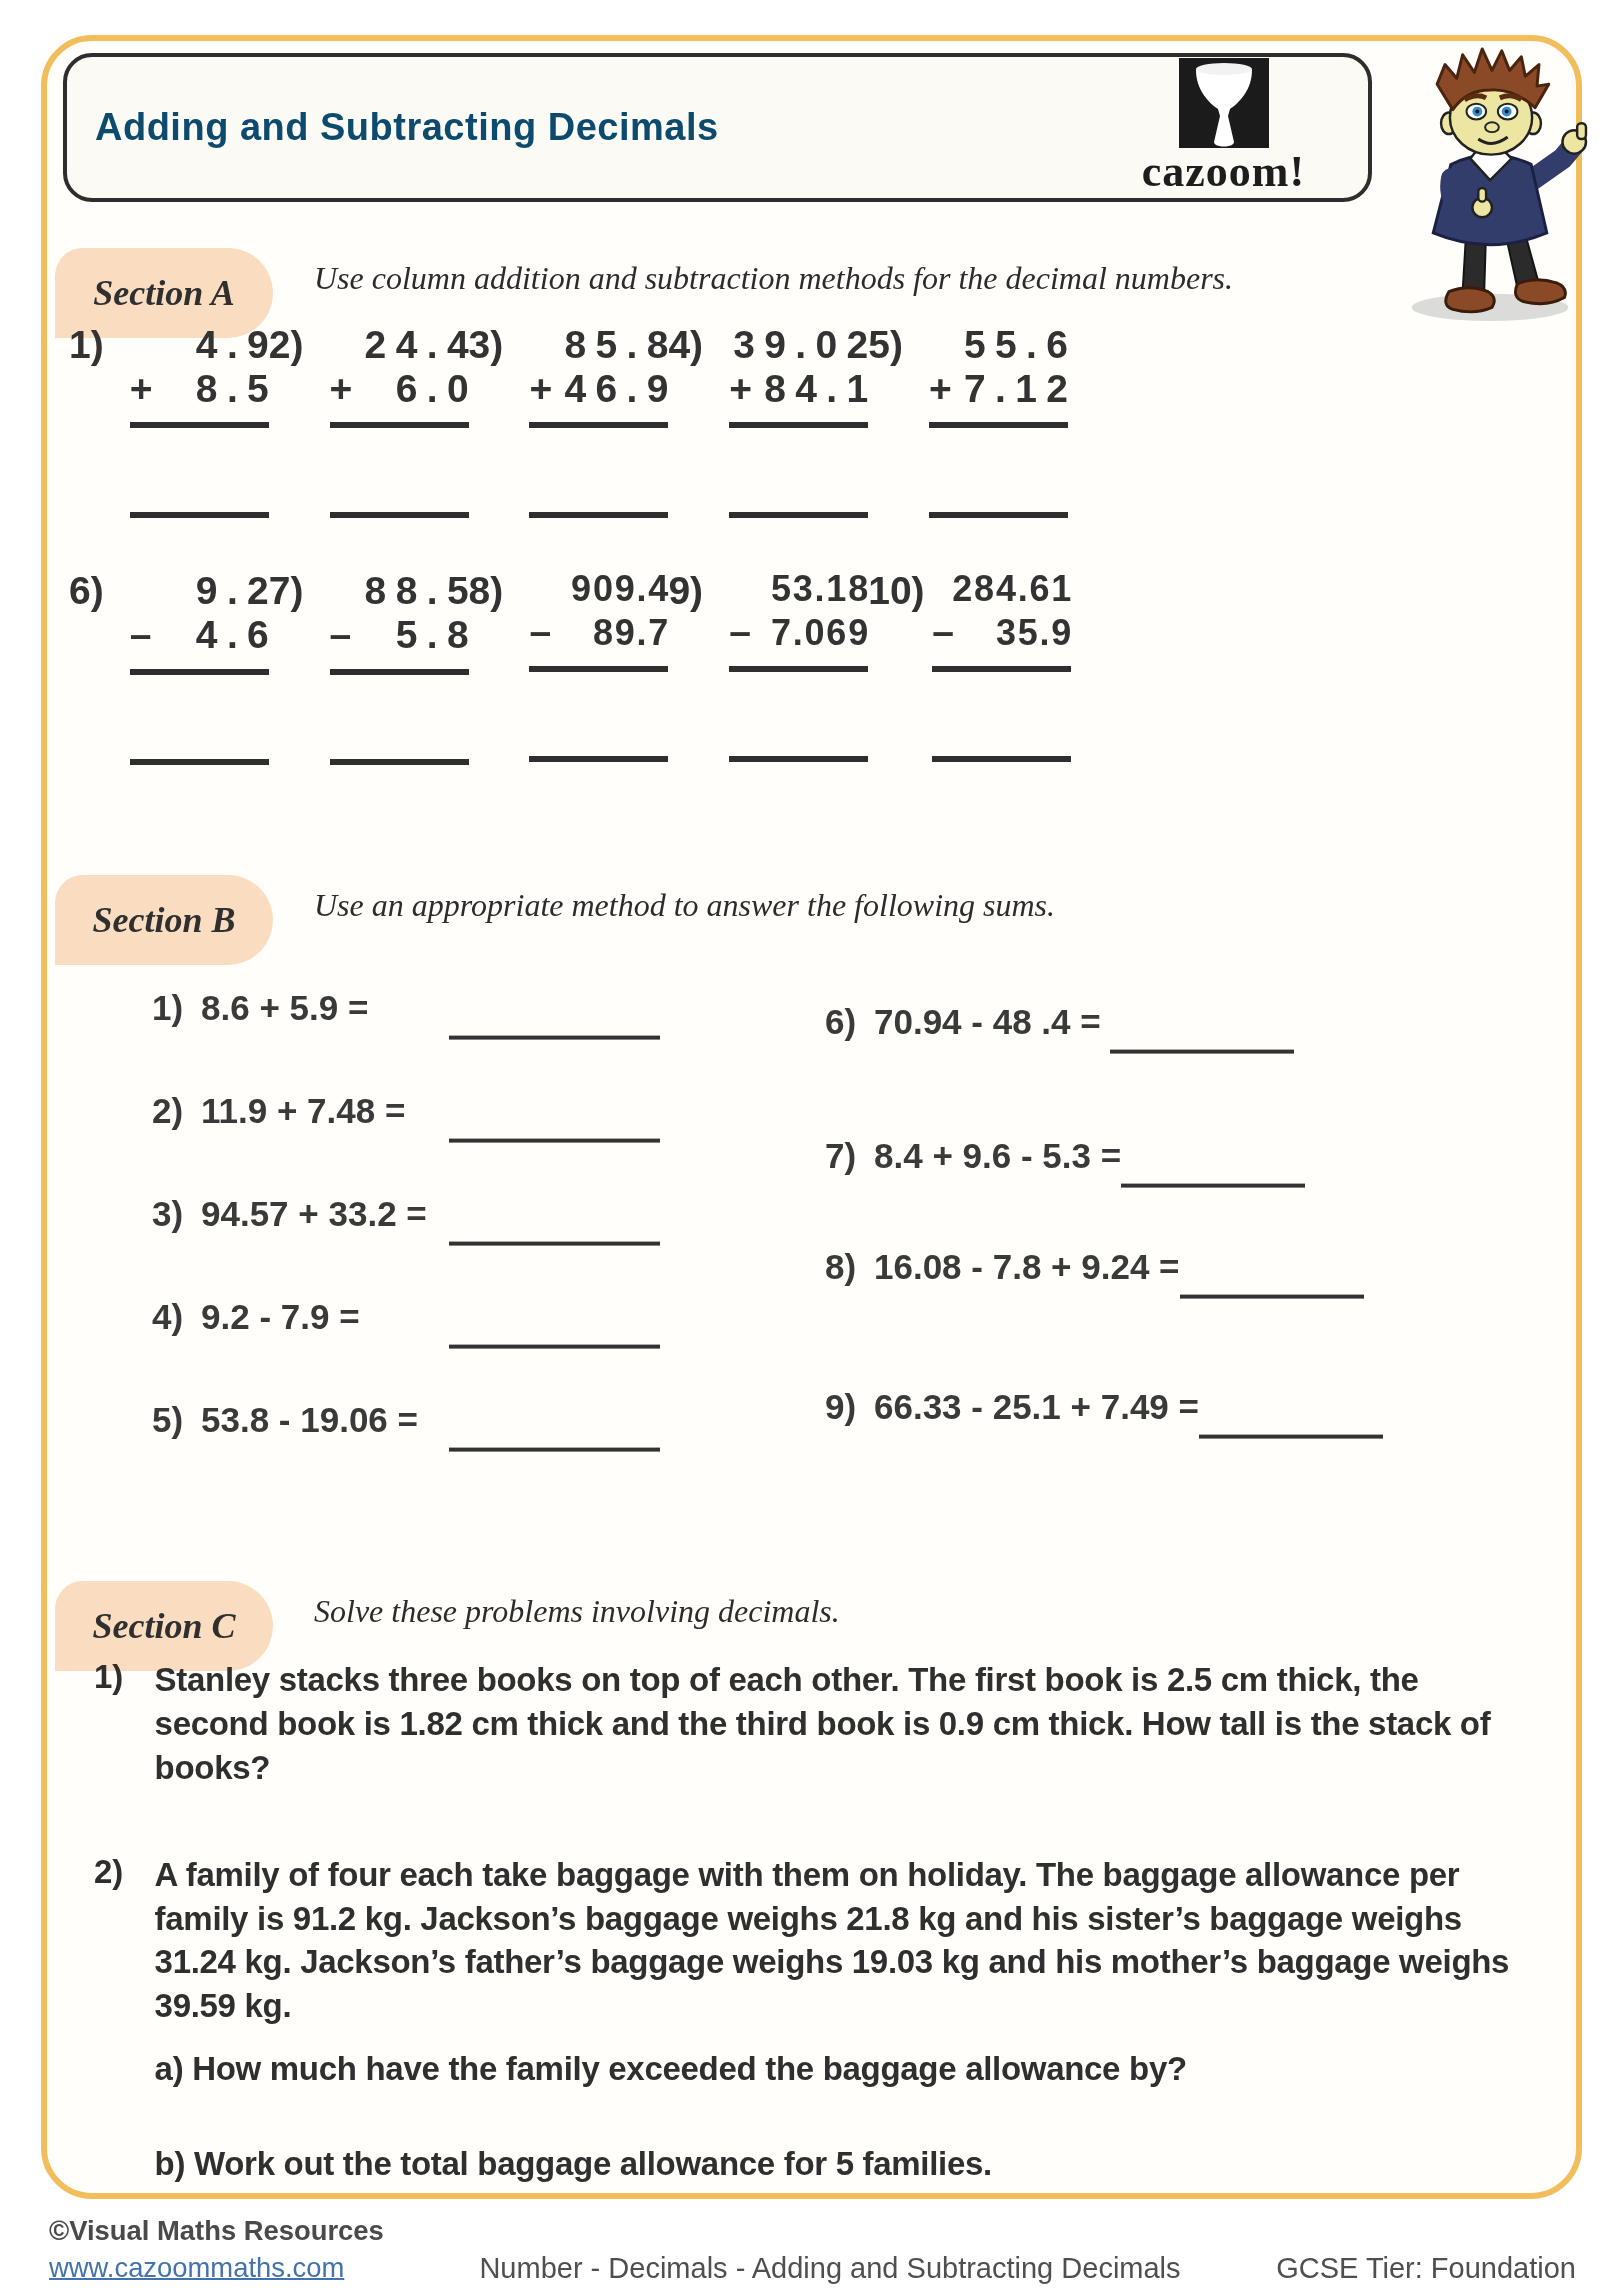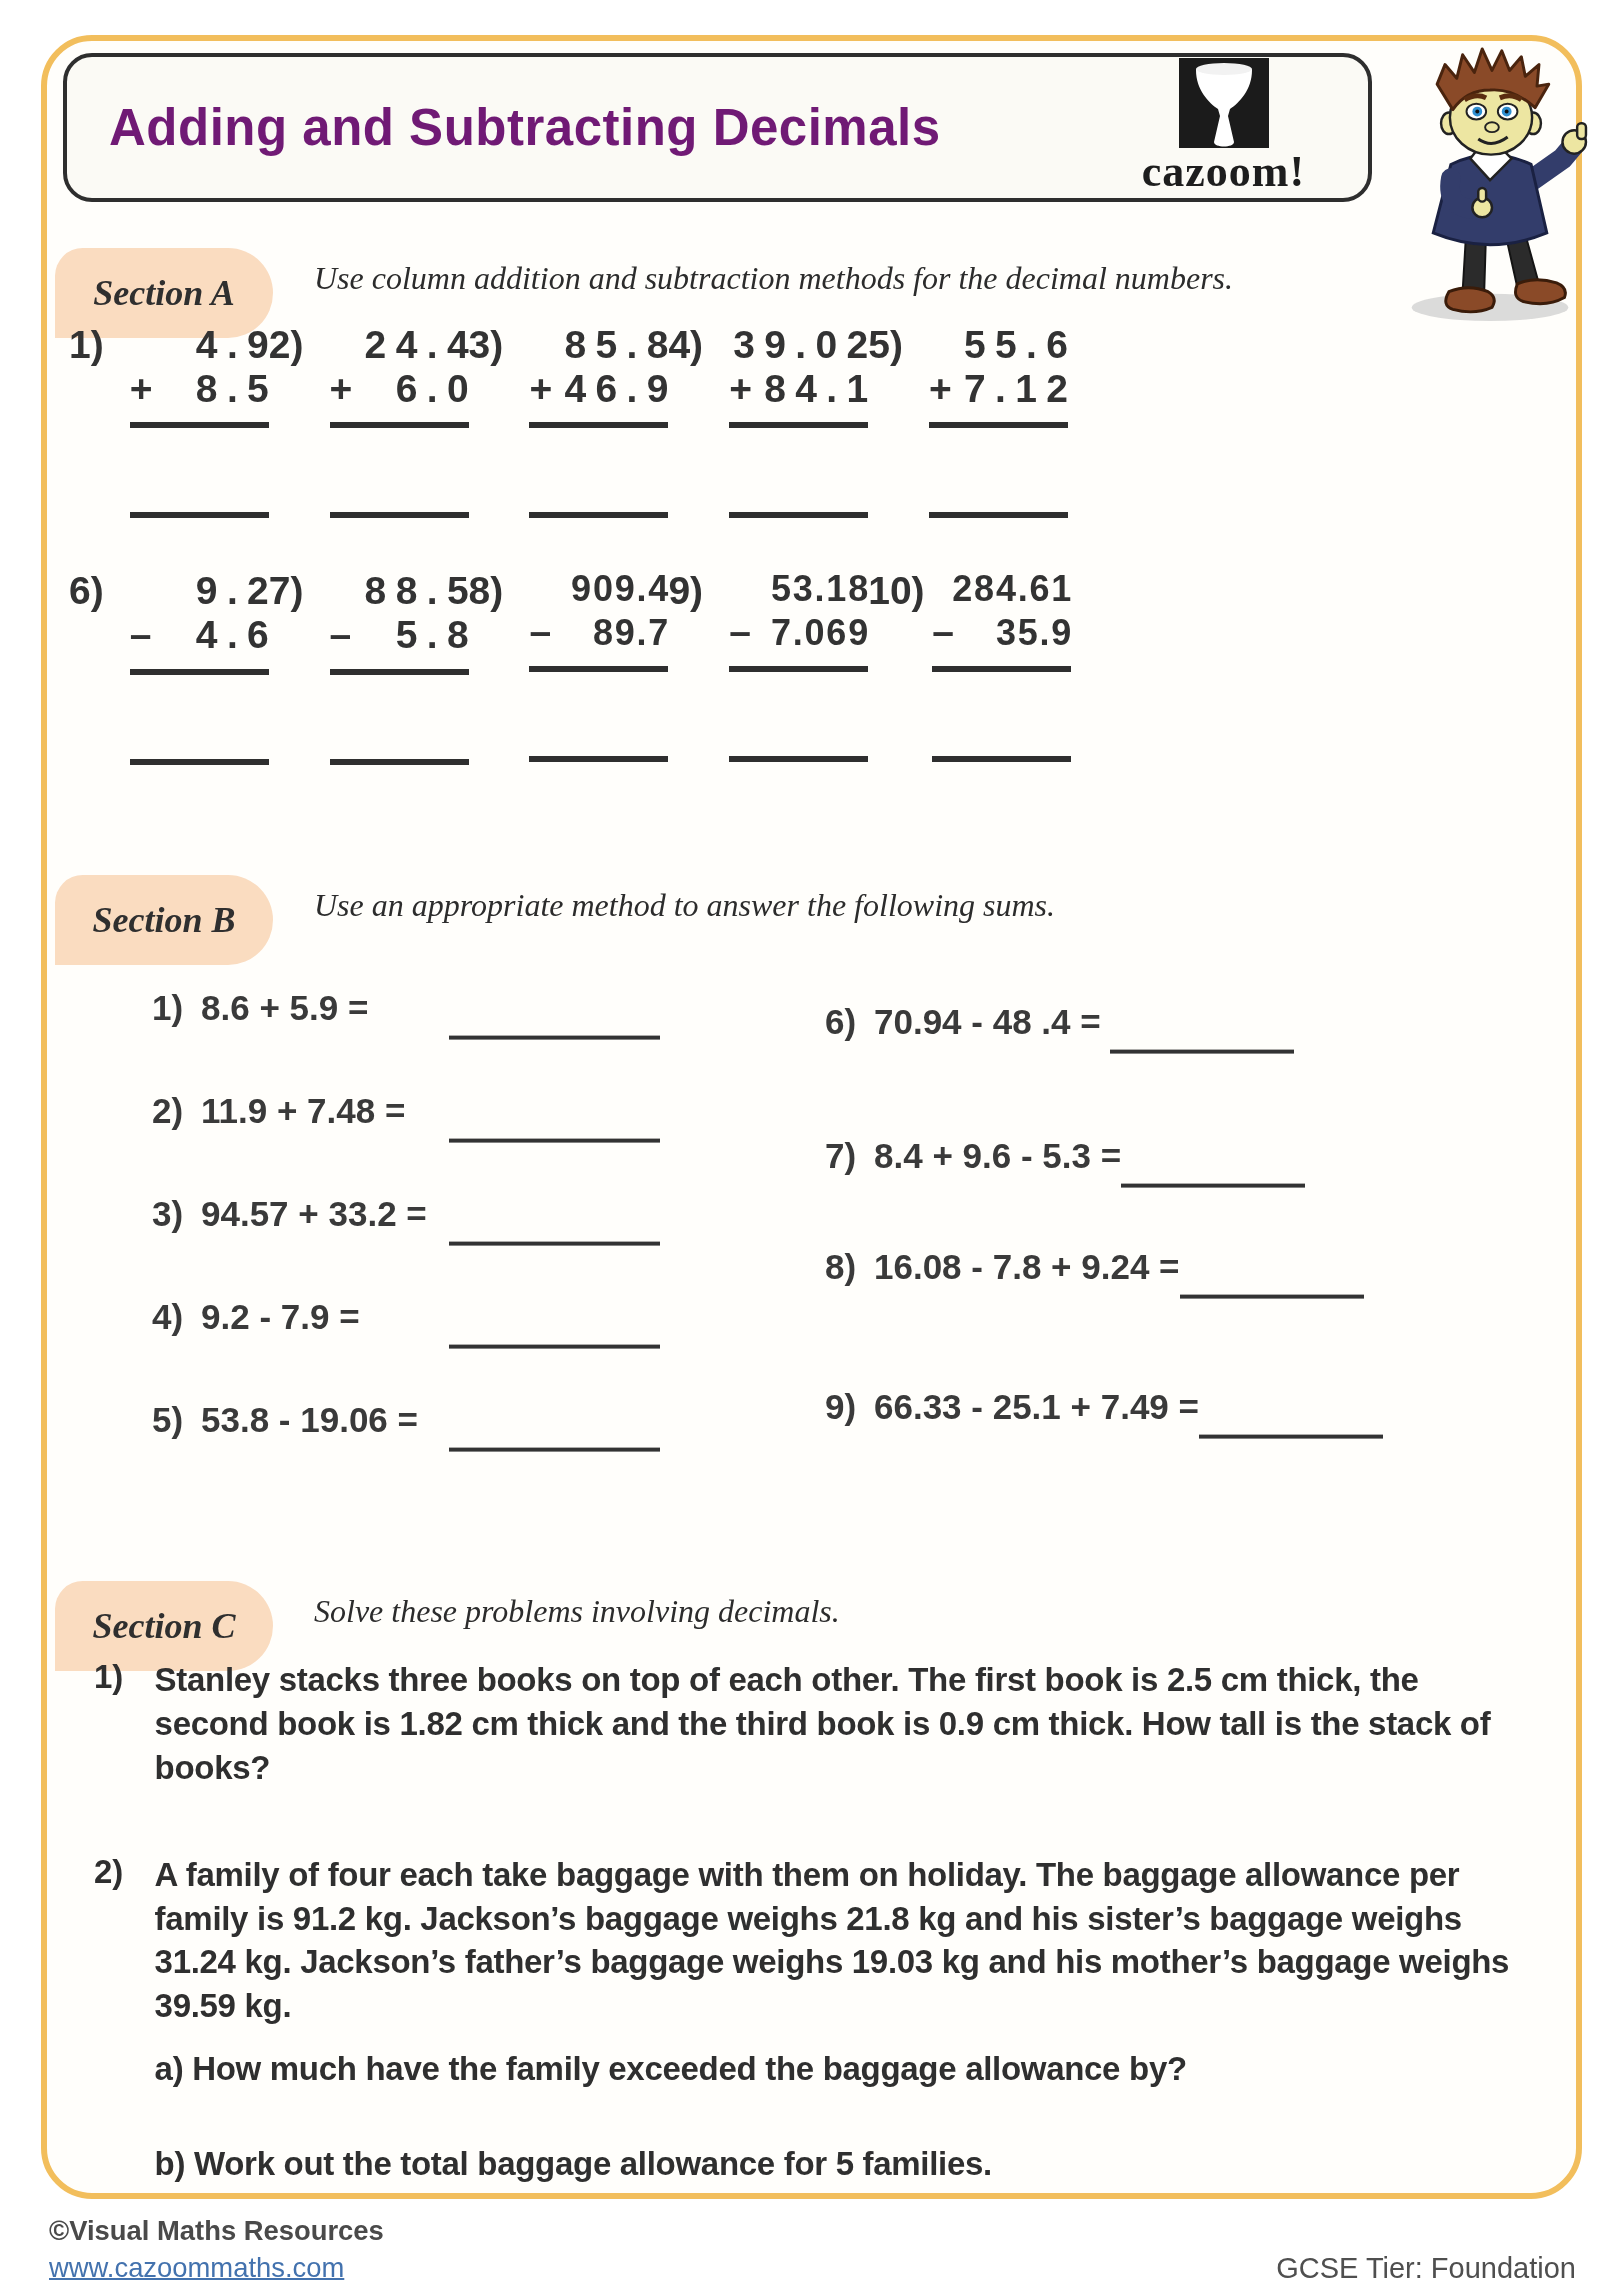--- a/index.html
+++ b/index.html
@@ -12,22 +12,22 @@
     position:absolute;left:41px;top:35px;width:1529px;height:2152px;
     border:6.9px solid #F2BE5C;border-radius:51px;background:#fffefb;
   }
   
   .titlebar{
     position:absolute;left:63px;top:53px;width:1309px;height:149px;
     border:4.9px solid #2e2e2e;border-radius:29px;background:#FBFAF5;
     display:flex;align-items:center;box-sizing:border-box;
   }
   .page-title{
-    font-size:51px;font-weight:bold;color:#701a75;letter-spacing:0.5px;
-    padding-left:42px;flex:1;
+    font-size:38px;font-weight:bold;color:#0c4a6e;letter-spacing:0.5px;
+    padding-left:28px;flex:1;
   }
   .brand{width:211px;text-align:center;margin-right:39px;}
   .brand .drum-box{display:inline-block;background:#1b1b1b;width:90px;height:90px;}
   .brand .brand-name{
     font-family:"Liberation Serif", serif;font-weight:bold;font-size:44px;
     color:#1d1d1d;margin-top:-5.9px;letter-spacing:1px;
   }
   .mascot{position:absolute;left:1380px;top:45px;width:222px;height:280px;}
   
   .sec-head{position:absolute;left:55px;display:flex;align-items:center;gap:41px;}
@@ -365,15 +365,16 @@
       <p class="csub b">b) Work out the total baggage allowance for 5 families.</p>
     </div>
   </div>
 </div>
 
 <div class="footer">
   <div class="foot-left">
     <div class="copyright">©Visual Maths Resources</div>
     <a class="site-link" href="#">www.cazoommaths.com</a>
   </div>
+  <div class="foot-center">Number - Decimals - Adding and Subtracting Decimals</div>
   <div class="foot-right">GCSE Tier: Foundation</div>
 </div>
 
 
 </body></html>

